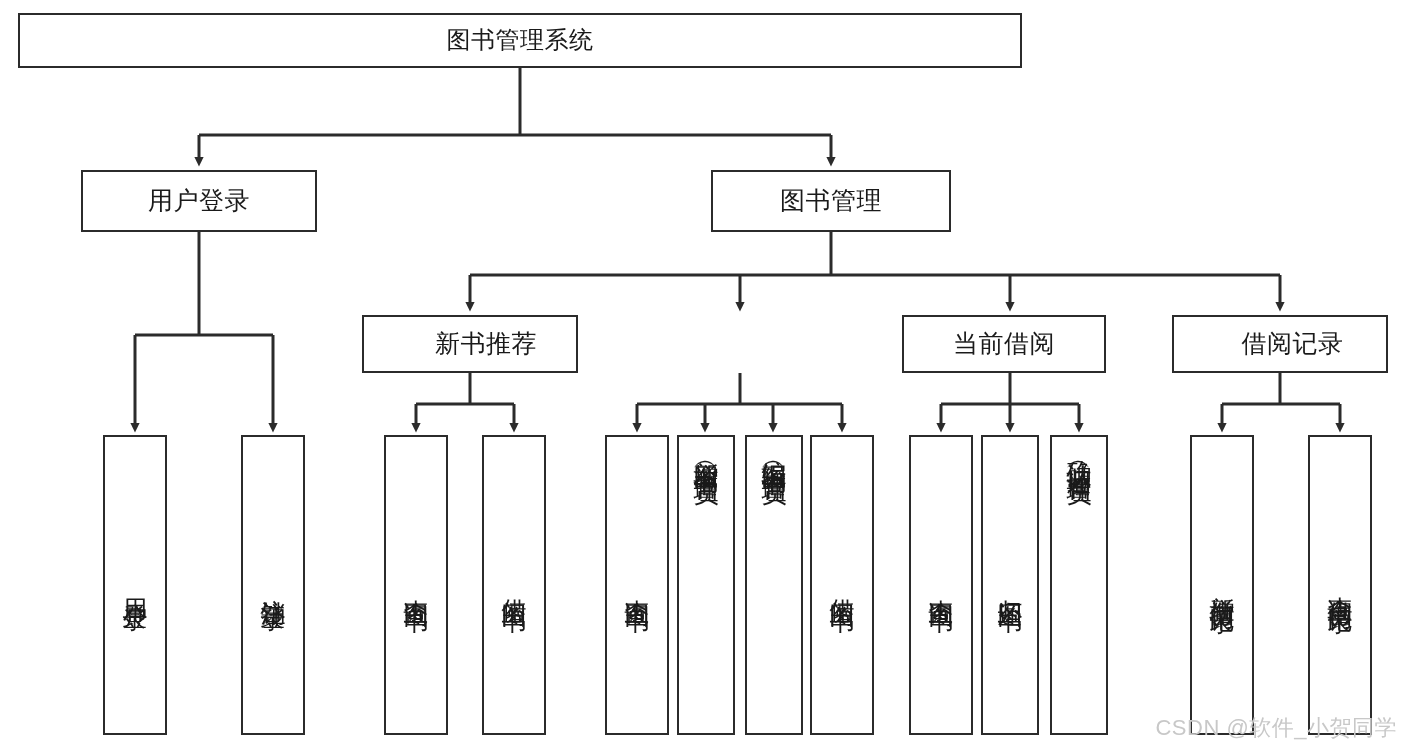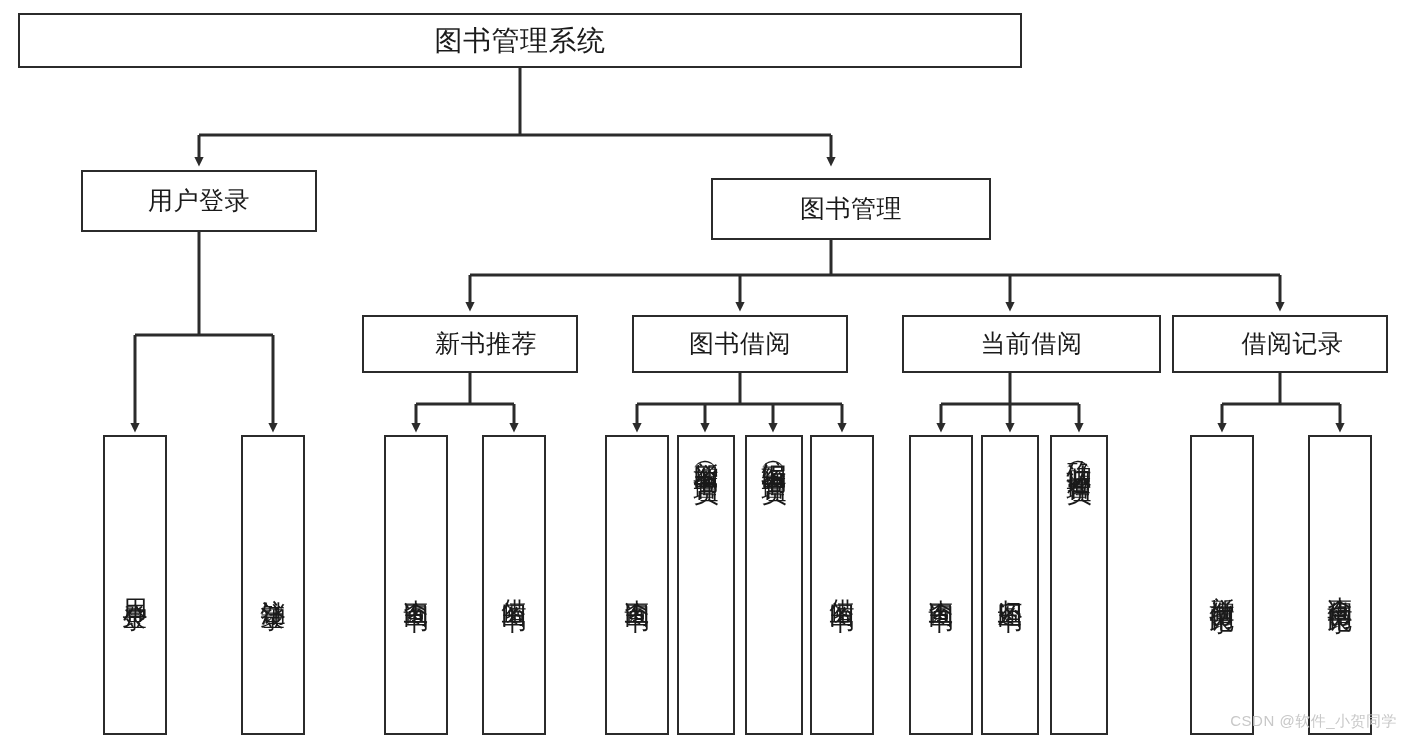--- a/index.html
+++ b/index.html
@@ -39,43 +39,43 @@
     display: block;
     text-align: center;
     line-height: 1.18;
     white-space: pre;
   }
   .node.horiz .lbl {
     font-size: 25px;
     letter-spacing: 0.5px;
   }
   .node.root .lbl {
-    font-size: 28px;
+    font-size: 24px;
     text-align: right;
   }
   .node.vert {
     align-items: flex-start;
     justify-content: center;
     padding-top: 0;
   }
   .node.vert .lbl {
     writing-mode: vertical-rl;
     text-orientation: upright;
     font-size: 25px;
     line-height: 1.0;
     letter-spacing: 3px;
     white-space: nowrap;
   }
   .node.vert.mid .lbl { margin-top: auto; margin-bottom: auto; }
   .node.vert.top .lbl { margin-top: 4px; }
   .watermark {
     position: absolute;
     right: 8px;
-    bottom: 16px;
-    font-size: 15px;
+    bottom: 4px;
+    font-size: 22px;
     color: #c8c8c8;
     letter-spacing: 0.5px;
     white-space: nowrap;
     user-select: none;
   }
 </style>
 </head>
 <body>
 
 <div id="canvas">
@@ -130,31 +130,28 @@
     </g>
   </svg>
 
   <div class="node root horiz" style="left:18px; top:13px; width:1004px; height:55px;">
     <span class="lbl">图书管理系统</span>
   </div>
 
   <div class="node horiz" style="left:81px; top:170px; width:236px; height:62px;">
     <span class="lbl">用户登录</span>
   </div>
-  <div class="node horiz" style="left:711px; top:170px; width:280px; height:62px;margin-top:8px;">
+  <div class="node horiz" style="left:711px; top:170px; width:240px; height:62px;">
     <span class="lbl">图书管理</span>
   </div>
 
   <div class="node horiz" style="left:362px; top:315px; width:216px; height:58px;padding-left:32px;">
     <span class="lbl">新书推荐</span>
   </div>
-  <div class="node horiz" style="left:632px; top:315px; width:216px; height:58px;">
-    <span class="lbl">图书借阅</span>
-  </div>
-  <div class="node horiz" style="left:902px; top:315px; width:259px; height:58px;">
+  <div class="node horiz" style="left:902px; top:315px; width:204px; height:58px;">
     <span class="lbl">当前借阅</span>
   </div>
   <div class="node horiz" style="left:1172px; top:315px; width:216px; height:58px;padding-left:25px;">
     <span class="lbl">借阅记录</span>
   </div>
 
   <div class="node vert mid" style="left:103px; top:435px; width:64px; height:300px;">
     <span class="lbl">用户登录</span>
   </div>
   <div class="node vert mid" style="left:241px; top:435px; width:64px; height:300px;">

